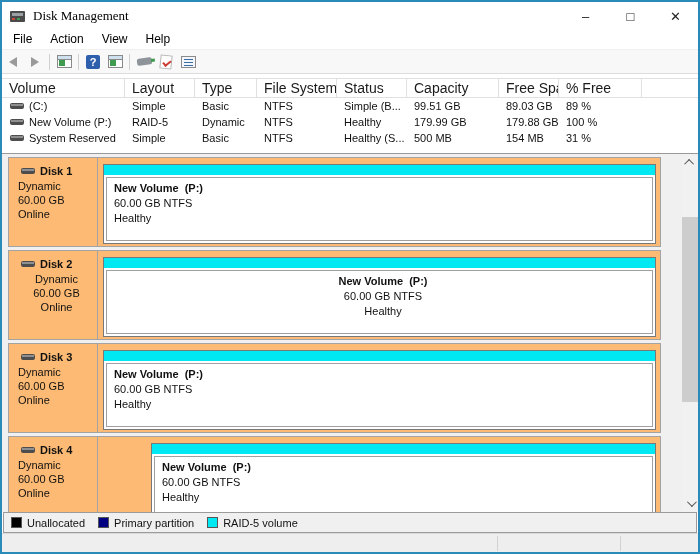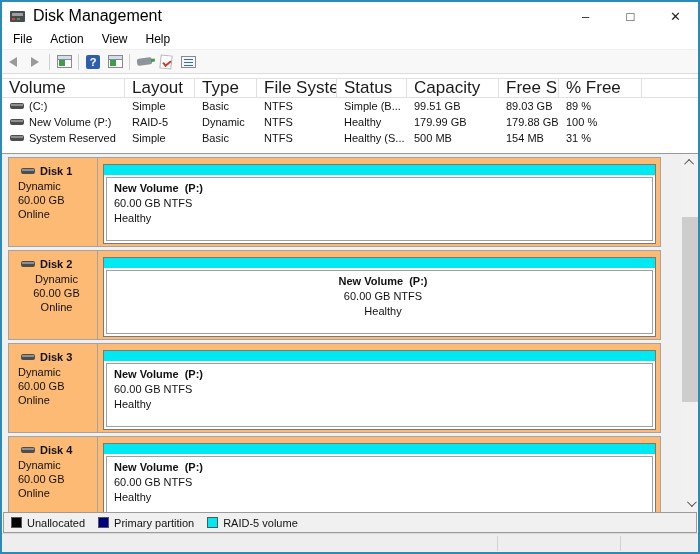--- a/index.html
+++ b/index.html
@@ -5,21 +5,21 @@
   * { margin:0; padding:0; box-sizing:border-box; }
   html,body { width:700px; height:554px; }
   body { font-family:"Liberation Sans","DejaVu Sans",sans-serif; font-size:11px; color:#111; background:#fff; }
   .window { position:relative; width:700px; height:554px; border:2px solid #2a8ab8; background:#fff; overflow:hidden; }
 
   
   .titlebar { position:absolute; left:0; top:0; width:696px; height:28px; background:#fff; display:flex; align-items:center; }
   .app-icon { width:15px; height:11px; margin-left:8px; position:relative; background:#4a4a4a; border-radius:1px; }
   .app-icon::before { content:""; position:absolute; left:2px; top:2px; width:11px; height:3px; background:#9aa0a6; }
   .app-icon::after { content:""; position:absolute; left:2px; bottom:2px; width:3px; height:2px; background:#c84b3c; box-shadow:5px 0 0 #3f9b4f; }
-  .title-text { margin-left:8px; font-size:16px; color:#000; }
+  .title-text { margin-left:8px; font-size:13px; color:#000;font-family:Liberation Serif, serif; }
   .win-controls { margin-left:auto; display:flex; height:100%; }
   .win-btn { width:45px; height:28px; display:flex; align-items:center; justify-content:center; font-size:13px; color:#222; cursor:default; }
 
   
   .menubar { position:absolute; left:0; top:28px; width:696px; height:20px; background:#fff; display:flex; align-items:flex-start; border-bottom:1px solid #f0f0f0; }
   .menu-item { padding:2px 9px; font-size:12px; color:#000; }
   .menu-item:first-child { margin-left:2px; }
 
   
   .toolbar { position:absolute; left:0; top:48px; width:696px; height:24px; background:#f8f8f8; display:flex; align-items:center; border-bottom:1px solid #dcdcdc; }
@@ -35,21 +35,21 @@
   .tool-shape { width:15px; height:7px; background:#8e9499; border-radius:2px; position:relative; transform:rotate(-8deg); }
   .tool-shape::after { content:""; position:absolute; right:-3px; top:2px; width:4px; height:3px; background:#3f9b4f; }
   .doc-check { width:12px; height:14px; background:#fff; border:1px solid #b5b5b5; position:relative; transform:rotate(6deg); }
   .doc-check::after { content:""; position:absolute; left:2px; top:4px; width:6px; height:3px; border-left:2px solid #cc3b2f; border-bottom:2px solid #cc3b2f; transform:rotate(-45deg); }
   .props-box { width:15px; height:12px; background:#f2f6fa; border:1px solid #8a8a8a; position:relative; }
   .props-box::before { content:""; position:absolute; left:2px; top:2px; width:9px; height:1px; background:#3a6ea5; box-shadow:0 3px 0 #3a6ea5, 0 6px 0 #3a6ea5; }
 
   
   .toppane { position:absolute; left:0; top:72px; width:696px; height:80px; background:#fff; border-bottom:1px solid #999; }
   .vt-header { display:flex; height:20px; margin-top:4px; border-top:1px solid #e0e0e0; border-bottom:1px solid #e0e0e0; }
-  .vt-h { display:flex; align-items:center; padding-left:7px; font-size:17px; color:#1a1a1a; border-right:1px solid #e0e0e0; overflow:hidden; white-space:nowrap; }
+  .vt-h { display:flex; align-items:center; padding-left:7px; font-size:14px; color:#1a1a1a; border-right:1px solid #e0e0e0; overflow:hidden; white-space:nowrap; }
   .vt-row { display:flex; height:16px; align-items:center; }
   .vt-c { padding-left:7px; font-size:11px; white-space:nowrap; overflow:hidden; }
   .c0{width:123px;} .c1{width:70px;} .c2{width:62px;} .c3{width:80px;} .c4{width:70px;} .c5{width:92px;} .c6{width:60px;} .c7{width:83px;} .c8{flex:1; border-right:none;}
   .vcell0 { display:flex; align-items:center; gap:5px; padding-left:8px; }
   .drive-ico { width:14px; height:6px; background:#4d4d4d; border-radius:2px; position:relative; flex:0 0 auto; }
   .drive-ico::before { content:""; position:absolute; left:1px; top:1px; width:12px; height:2px; background:#8f8f8f; }
 
   
   .diskarea { position:absolute; left:0; top:152px; width:696px; height:358px; background:#f0f0f0; overflow:hidden; }
   .disk-row { position:absolute; left:6px; width:653px; height:90px; border:1px solid #a3a3a3; background:#fdba74; display:flex; }
@@ -264,21 +264,21 @@
           <div class="p-stripe"></div>
           <div class="p-body">
             <div class="vol-name">New Volume  (P:)</div>
             <div class="vol-line">60.00 GB NTFS</div>
             <div class="vol-line">Healthy</div>
           </div>
         </div>
       </div>
     </div>
 
-    <div class="disk-row" style="top:282px;">
+    <div class="disk-row" style="top:282px;gap:48px;">
       <div class="disk-label">
         <div class="disk-name">
             <span class="drive-ico"></span>
             <span>Disk 4</span>
           </div>
         <div class="disk-meta">
           <div>Dynamic</div>
           <div>60.00 GB</div>
           <div>Online</div>
         </div>

